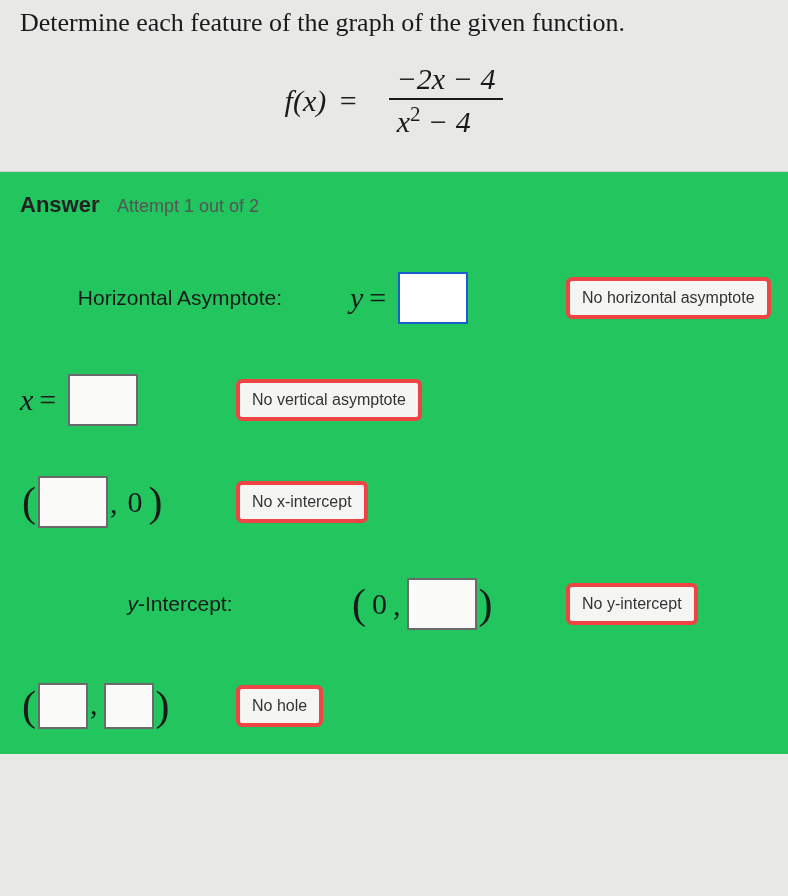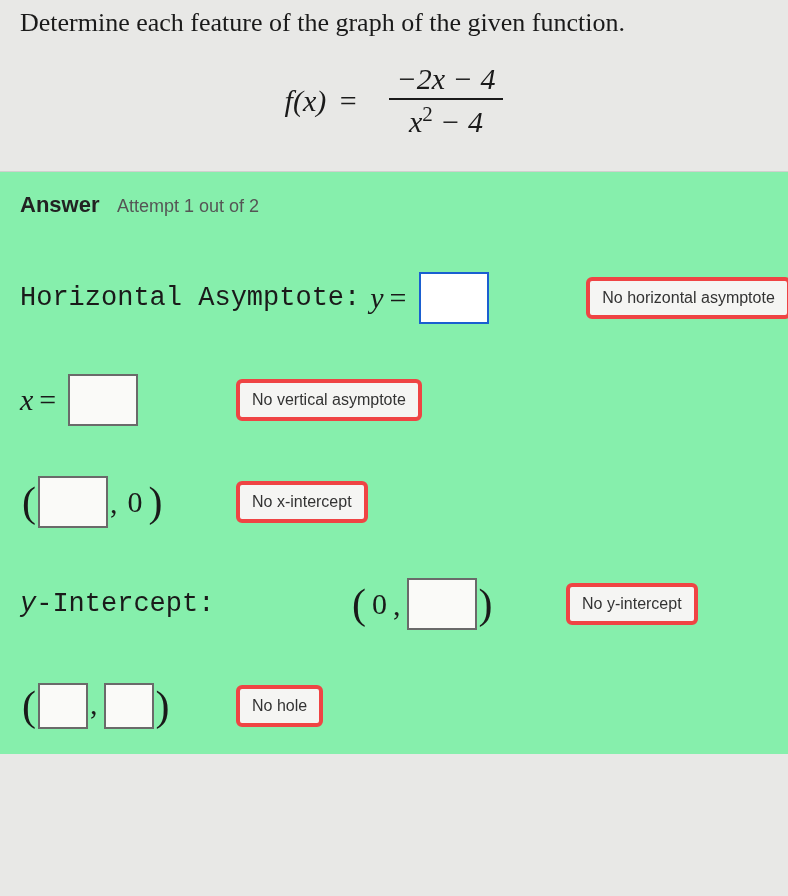--- a/index.html
+++ b/index.html
@@ -30,34 +30,34 @@
       color: #1a1a1a;
     }
     .formula-block .fx {
       display: inline-flex;
       align-items: center;
       gap: 26px;
     }
     .fraction {
       display: inline-flex;
       flex-direction: column;
-      align-items: center;
+      align-items: flex-start;
       vertical-align: middle;
       font-style: normal;
     }
     .fraction .num, .fraction .den {
       padding: 2px 8px;
       font-style: italic;
     }
     .fraction .line {
       width: 100%;
       border-top: 2px solid #1a1a1a;
     }
     .answer-panel {
-      background: #86efac;
+      background: #22c55e;
       border-top: 1px solid #d0d0ce;
       padding: 20px 8px 20px 20px;
     }
     .answer-header {
       font-size: 22px;
       margin-bottom: 52px;
     }
     .answer-header .label {
       font-weight: 700;
       font-family: Arial, sans-serif;
@@ -69,24 +69,24 @@
       color: #555;
       margin-left: 12px;
     }
     .row {
       display: flex;
       align-items: center;
       margin-bottom: 46px;
       min-height: 56px;
     }
     .row-label {
-      font-size: 27px;
-      font-family: Liberation Mono, monospace;
-      color: #1a1a1a;
-      text-align: left;
+      font-size: 21px;
+      font-family: Liberation Sans, sans-serif;
+      color: #1a1a1a;
+      text-align: center;
       flex: 0 0 330px;
       padding-right: 10px;
       white-space: nowrap;
     }
     .math-prefix {
       font-size: 30px;
       font-style: italic;
       font-family: 'Times New Roman', serif;
       color: #1a1a1a;
       margin-right: 6px;

